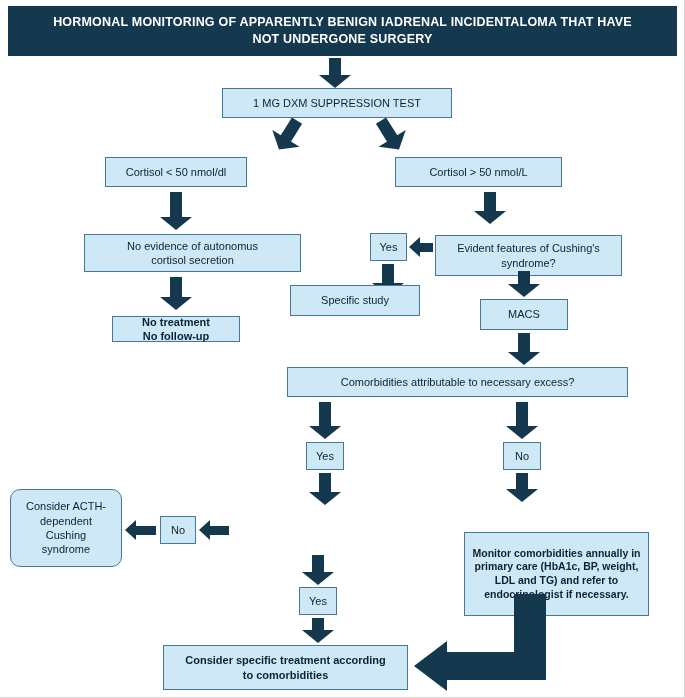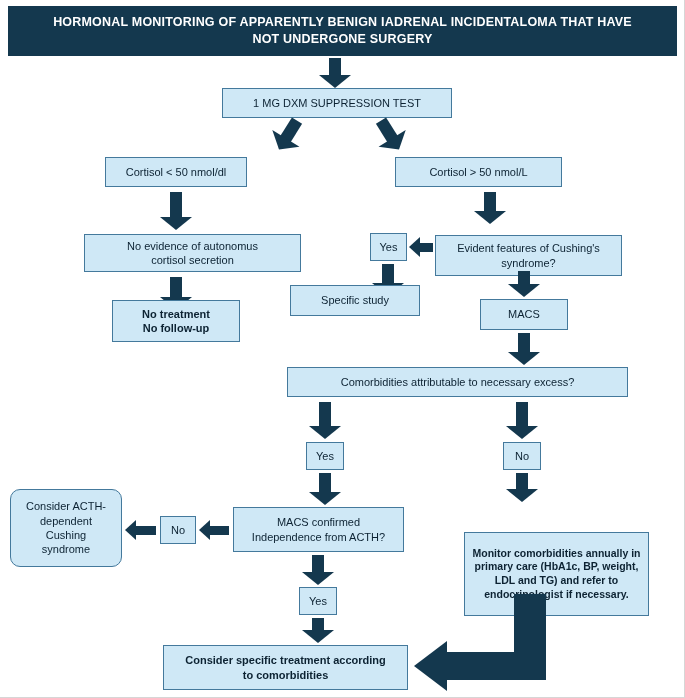--- a/index.html
+++ b/index.html
@@ -86,21 +86,21 @@
   <div class="box" style="left:105px;top:157px;width:142px;height:30px;">Cortisol &lt; 50 nmol/dl</div>
   <div class="box" style="left:395px;top:157px;width:167px;height:30px;">Cortisol &gt; 50 nmol/L</div>
 
   <div class="arr arr-down" style="left:158px;top:192px;width:36px;height:38px;"></div>
 
   <div class="box" style="left:68px;top:234px;width:217px;height:38px;margin-left:16px;">No evidence of autonomus
 cortisol secretion</div>
 
   <div class="arr arr-down" style="left:158px;top:277px;width:36px;height:33px;"></div>
 
-  <div class="box b" style="left:112px;top:300px;width:128px;height:42px;">No treatment
+  <div class="box b" style="left:112px;top:316px;width:128px;height:26px;">No treatment
 No follow-up</div>
 
   <div class="arr arr-down" style="left:472px;top:192px;width:36px;height:32px;"></div>
 
   <div class="box" style="left:435px;top:227px;width:187px;height:41px;margin-top:8px;">Evident features of Cushing's
 syndrome?</div>
 
   <div class="box" style="left:370px;top:233px;width:37px;height:28px;">Yes</div>
   <div class="arr arr-left" style="left:409px;top:237px;width:24px;height:20px;"></div>
 
@@ -116,22 +116,20 @@
 
   <div class="arr arr-down" style="left:307px;top:402px;width:36px;height:37px;"></div>
   <div class="arr arr-down" style="left:504px;top:402px;width:36px;height:37px;"></div>
 
   <div class="box" style="left:306px;top:442px;width:38px;height:28px;">Yes</div>
   <div class="box" style="left:503px;top:442px;width:38px;height:28px;">No</div>
 
   <div class="arr arr-down" style="left:307px;top:473px;width:36px;height:32px;"></div>
   <div class="arr arr-down" style="left:504px;top:473px;width:36px;height:29px;"></div>
 
-  <div class="box" style="left:233px;top:507px;width:171px;height:45px;">MACS confirmed
-Independence from ACTH?</div>
 
   <div class="arr arr-left" style="left:199px;top:520px;width:30px;height:20px;"></div>
   <div class="box" style="left:160px;top:516px;width:36px;height:28px;">No</div>
   <div class="arr arr-left" style="left:125px;top:520px;width:31px;height:20px;"></div>
 
   <div class="box" style="left:10px;top:489px;width:112px;height:78px;border-radius:10px;">Consider ACTH-
 dependent
 Cushing
 syndrome</div>
 

